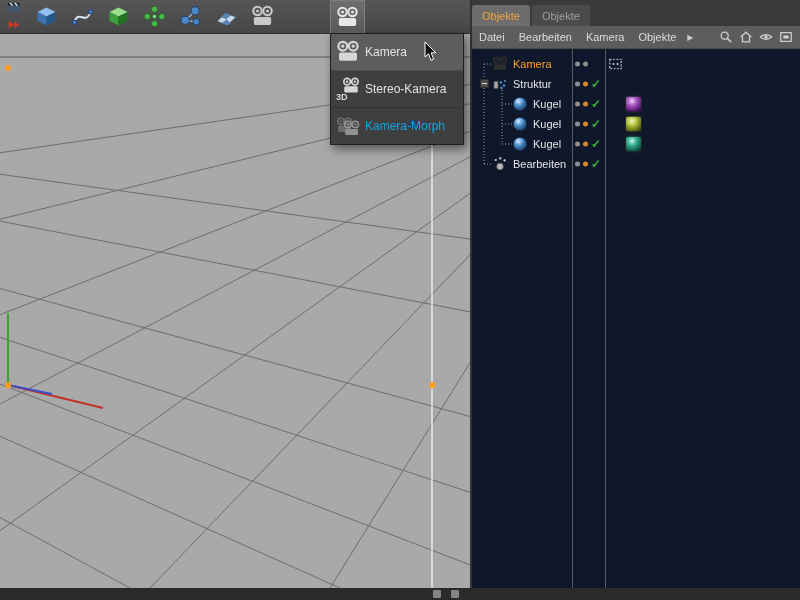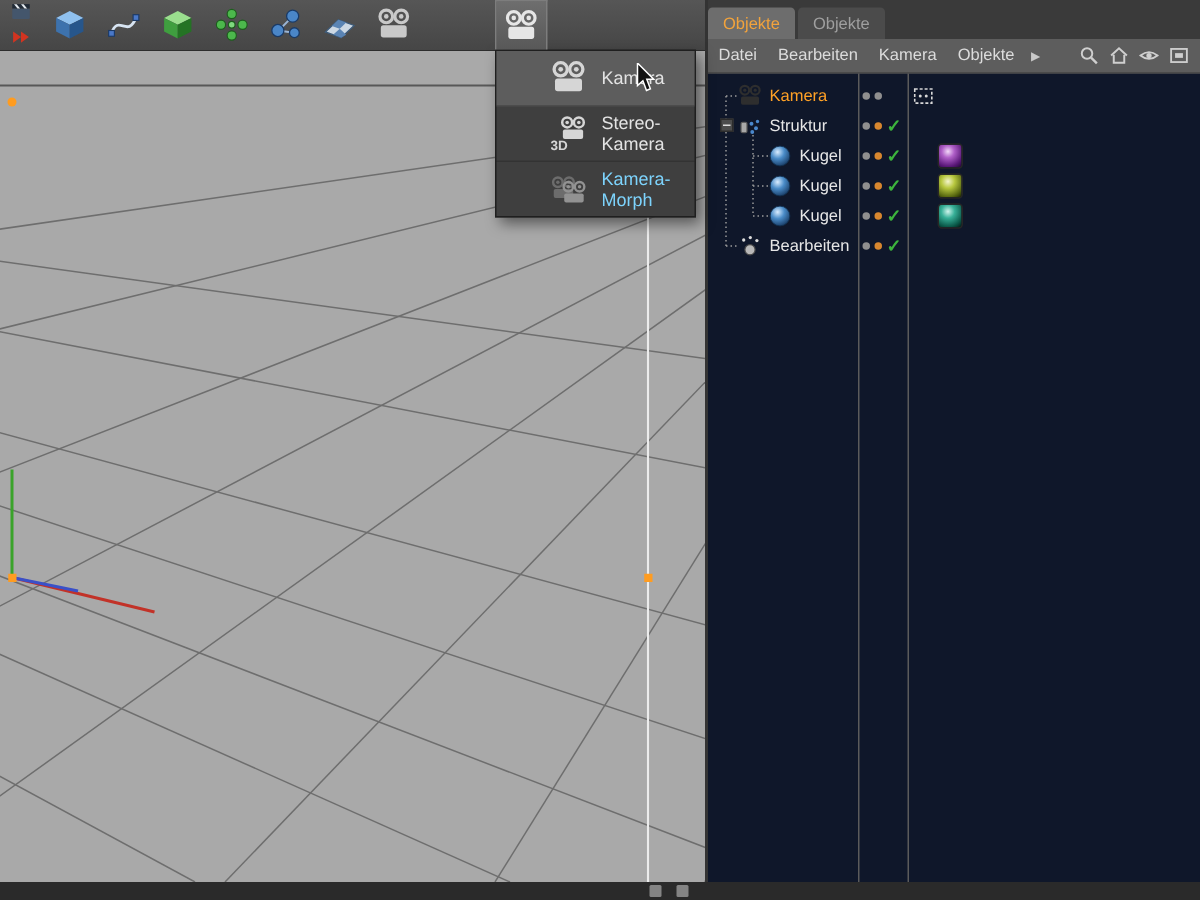--- a/index.html
+++ b/index.html
@@ -23,23 +23,23 @@
            box-sizing:border-box;display:flex;align-items:center;justify-content:center;}
   .cam-btn svg{width:23px;height:23px;color:#e6e6e6;}
 
   
   .dropdown{position:absolute;left:330px;top:33px;width:134px;z-index:5;background:#3f3f3f;
             border:1px solid #1f1f1f;box-shadow:3px 4px 9px rgba(0,0,0,.5);box-sizing:border-box;}
   .dd-item{height:36px;display:flex;align-items:center;color:#e3e3e3;font-size:12px;
            border-bottom:1px solid rgba(0,0,0,.18);}
   .dd-item:last-child{border-bottom:none;}
   .dd-item.hl{background:#5d5d5d;}
-  .dd-item.dis{color:#7dd3fc;}
+  .dd-item.dis{color:#0ea5e9;}
   .dd-item.dis .ddic{opacity:.55;}
-  .ddic{width:34px;display:flex;justify-content:flex-start;flex:0 0 34px;padding-left:36px;}
+  .ddic{width:34px;display:flex;justify-content:center;flex:0 0 34px;}
   .ddic svg{width:24px;height:24px;color:#d6d6d6;}
 
   
   .cursor{position:absolute;left:424px;top:42px;z-index:10;width:14px;height:20px;}
 
   
   .panel{position:absolute;left:470px;top:0;width:330px;height:588px;z-index:2;background:#0f172a;
          border-left:2px solid #333;box-sizing:border-box;}
   .tabbar{height:26px;background:#3a3a3a;display:flex;align-items:flex-end;gap:2px;padding-left:0;}
   .tab{font-size:11px;padding:5px 10px 4px;background:#4b4b4b;color:#9f9f9f;border-radius:3px 3px 0 0;white-space:nowrap;}

